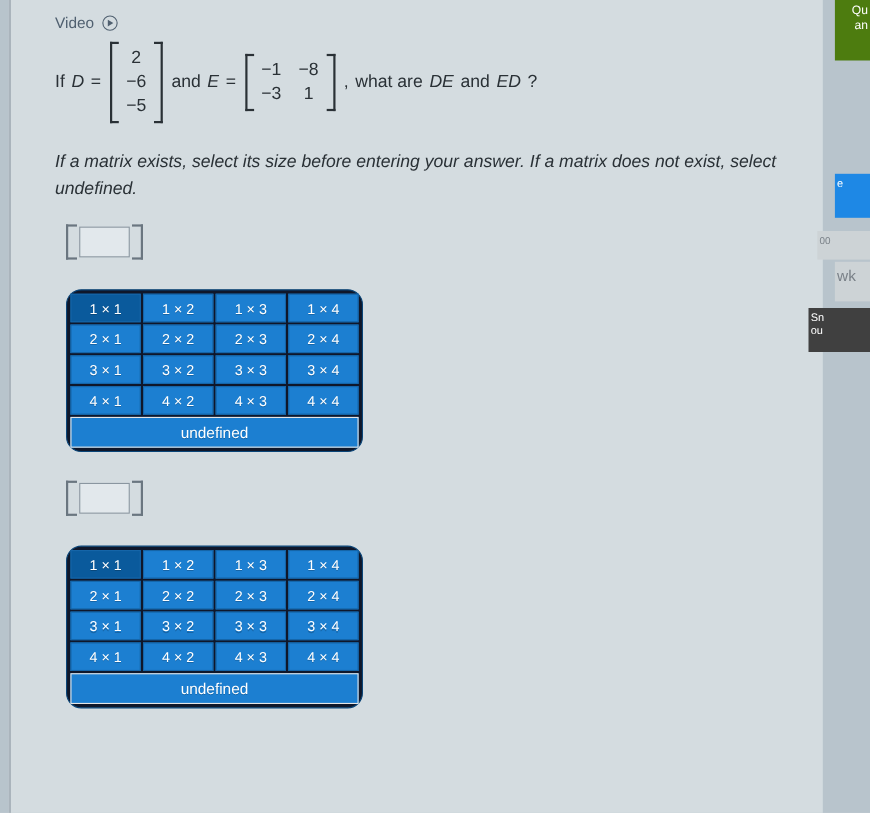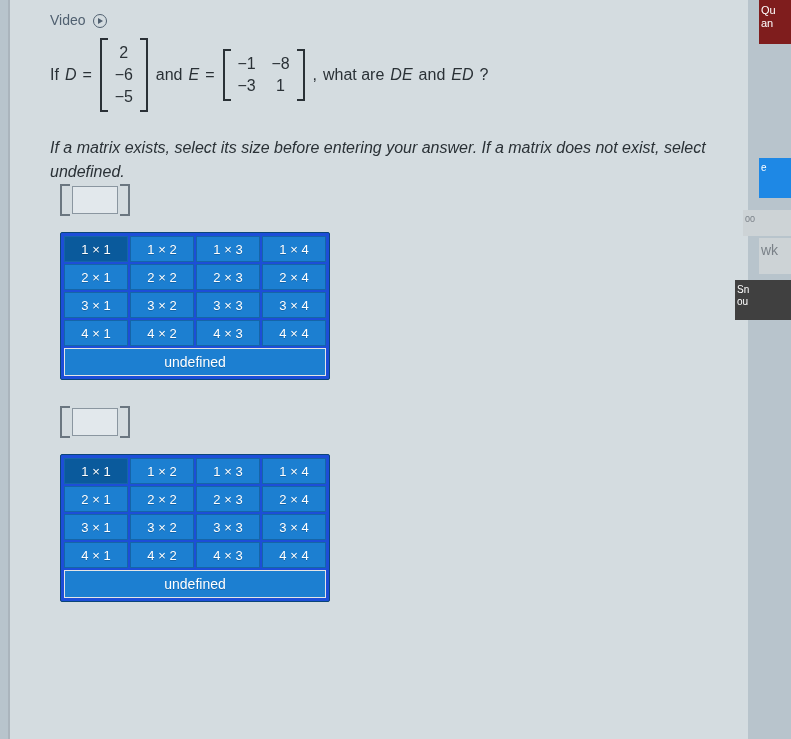--- a/index.html
+++ b/index.html
@@ -21,21 +21,21 @@
     padding: 10px 20px 20px 40px;
     border-left: 2px solid #aab4bc;
   }
   .right-strip {
     position: absolute;
     right: 0;
     top: 0;
     width: 42px;
     height: 739px;
   }
-  .rs-green { position:absolute; right:0; top:0; width:32px; height:44px; background:#7f1d1d; color:#fff; font-size:11px; padding:4px 2px; text-align:left; line-height:1.2;}
+  .rs-green { position:absolute; right:0; top:0; width:32px; height:55px; background:#4d7c0f; color:#fff; font-size:11px; padding:4px 2px; text-align:right; line-height:1.2;}
   .rs-blue1 { position:absolute; right:0; top:158px; width:32px; height:40px; background:#1e88e5; color:#fff; font-size:10px; padding:4px 2px;}
   .rs-grey1 { position:absolute; right:0; top:210px; width:48px; height:26px; background:#cdd3d6; color:#7a8188; font-size:9px; padding:4px 2px;}
   .rs-grey2 { position:absolute; right:0; top:238px; width:32px; height:36px; background:#cdd3d6; color:#7a8188; font-size:14px; padding:4px 2px;}
   .rs-teal { position:absolute; right:0; top:280px; width:56px; height:40px; background:#404040; color:#fff; font-size:10px; padding:4px 2px; line-height:1.2;}
   .top-bar {
     text-align: left;
     padding: 2px 20px 10px 0;
     color: #506070;
     font-size: 14px;
   }
@@ -78,20 +78,21 @@
     color: #2a3136;
   }
   .mcontent span { text-align: center; min-width: 20px; }
   .m3x1 .mcontent { grid-template-columns: auto; grid-template-rows: repeat(3,auto); }
   .m2x2 .mcontent { grid-template-columns: auto auto; grid-template-rows: repeat(2,auto); }
   .instruction {
     font-style: italic;
     color: #2a3136;
     font-size: 16px;
     line-height: 1.5;
+    margin-bottom: 20px;
   }
   .answer-block { margin-left: 10px; margin-bottom: 26px; }
   .answer-label {
     font-style: italic;
     font-size: 16px;
     color: #2a3136;
     margin-bottom: 10px;
   }
   .input-matrix {
     display: inline-flex;
@@ -106,25 +107,26 @@
   .input-matrix .br.left { border-left: 2.5px solid #6a7680; }
   .input-matrix .br.right { border-right: 2.5px solid #6a7680; }
   .input-matrix .cell {
     width: 46px;
     height: 28px;
     border: 1px solid #8a96a0;
     background: #e2e8ec;
     margin: 2px 2px;
   }
   .size-grid {
-    background: #1d4ed8;
+    background: #0f172a;
     border: 1px solid #0a4578;
     display: inline-block;
     padding: 2px;
-    border-radius: 2px;
+    border-radius: 14px;
+    margin-top: 11px;
   }
   .size-grid .row { display:flex; }
   .size-grid .cell-btn {
     width: 64px;
     height: 26px;
     margin: 1px;
     background: #1c7fd1;
     color: #fff;
     font-size: 13px;
     display:flex;

